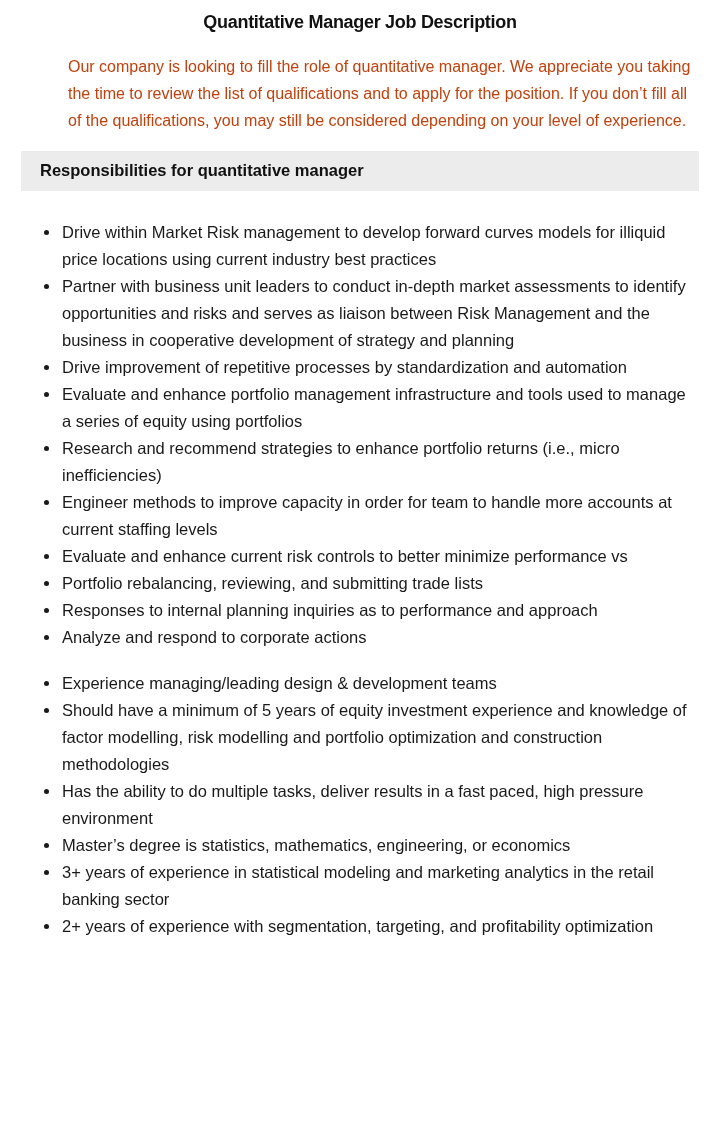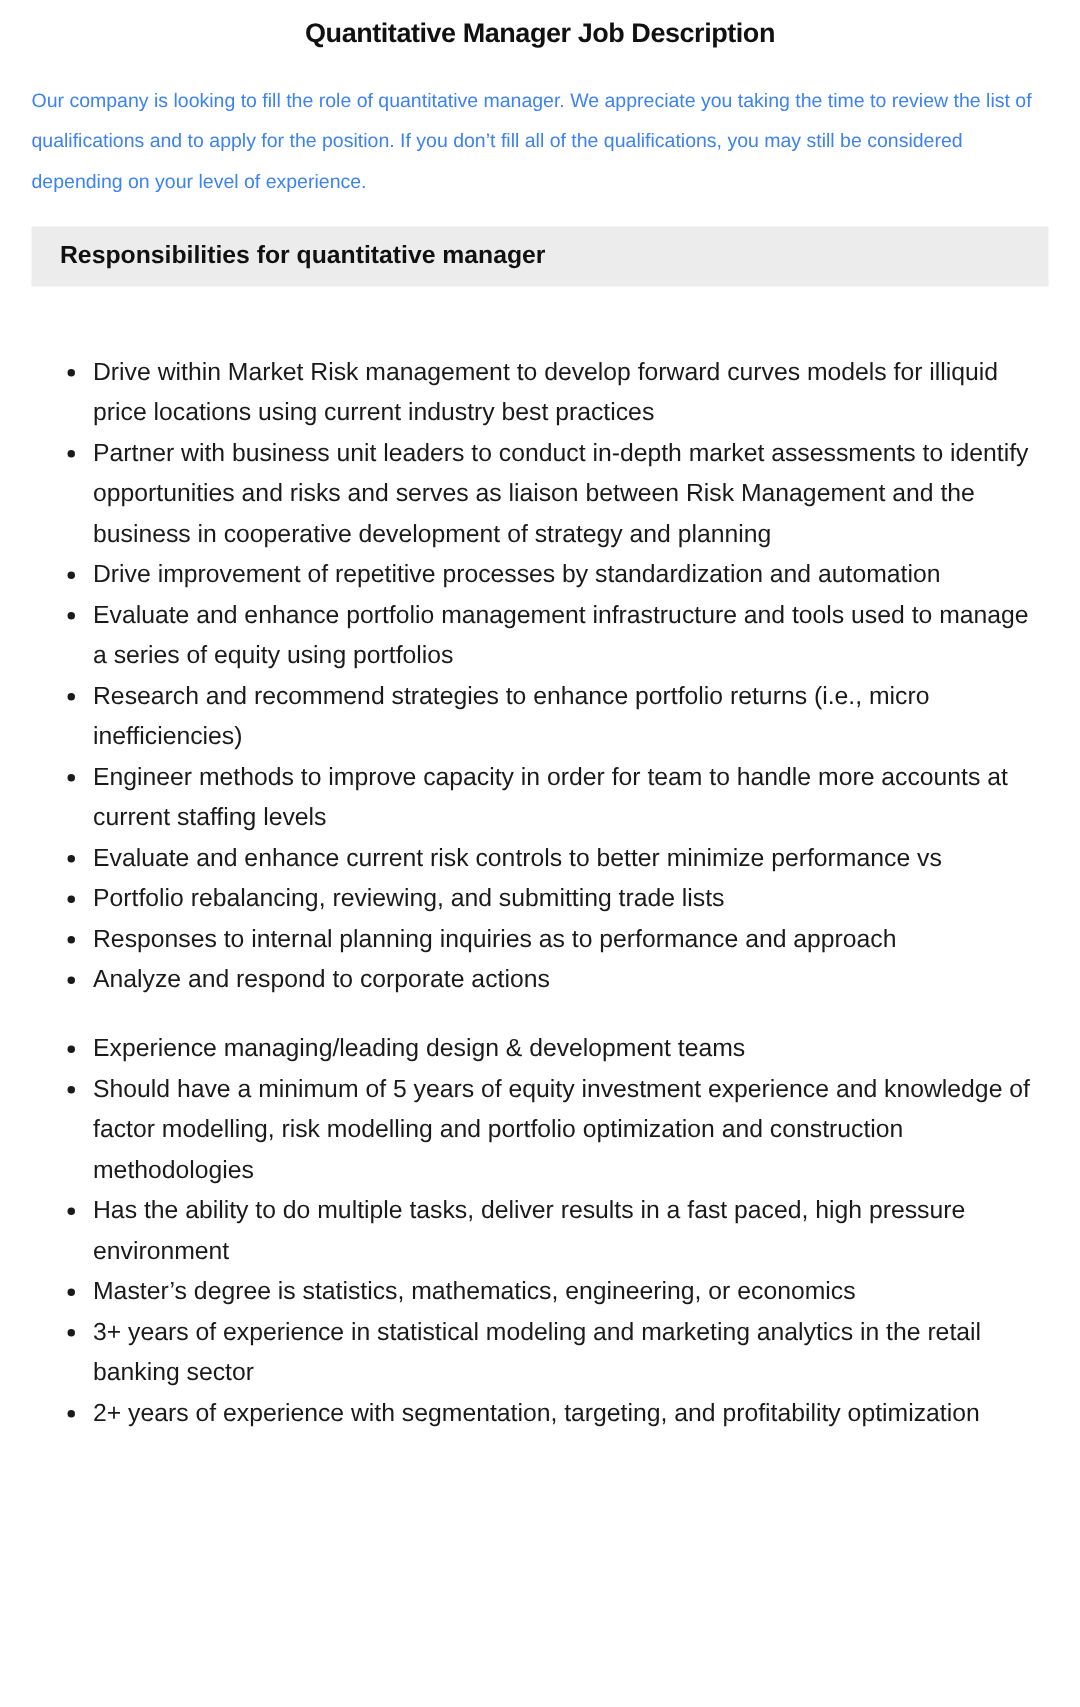--- a/index.html
+++ b/index.html
@@ -19,32 +19,33 @@
   }
   .title {
     font-size: 18px;
     font-weight: 700;
     text-align: center;
     letter-spacing: -0.3px;
     padding: 6px 0 20px 0;
     color: #111111;
   }
   .intro {
-    font-size: 13px;
+    font-size: 16px;
     line-height: 27px;
     margin-bottom: 17px;
-    color: #3b82f6;
+    color: #c2410c;
+    margin-left: 47px;
   }
   .section { margin-top: 0; }
   .section-header {
     background: #ececec;
     font-size: 16.5px;
     font-weight: 700;
     padding: 10px 19px 11px 19px;
-    margin-bottom: 44px;
+    margin-bottom: 28px;
     color: #111111;
   }
   ul.bullets {
     list-style: disc outside;
     padding-left: 40px;
     margin: 0 0 19px 0;
     font-size: 16.5px;
     line-height: 27px;
   }
   ul.bullets li {

